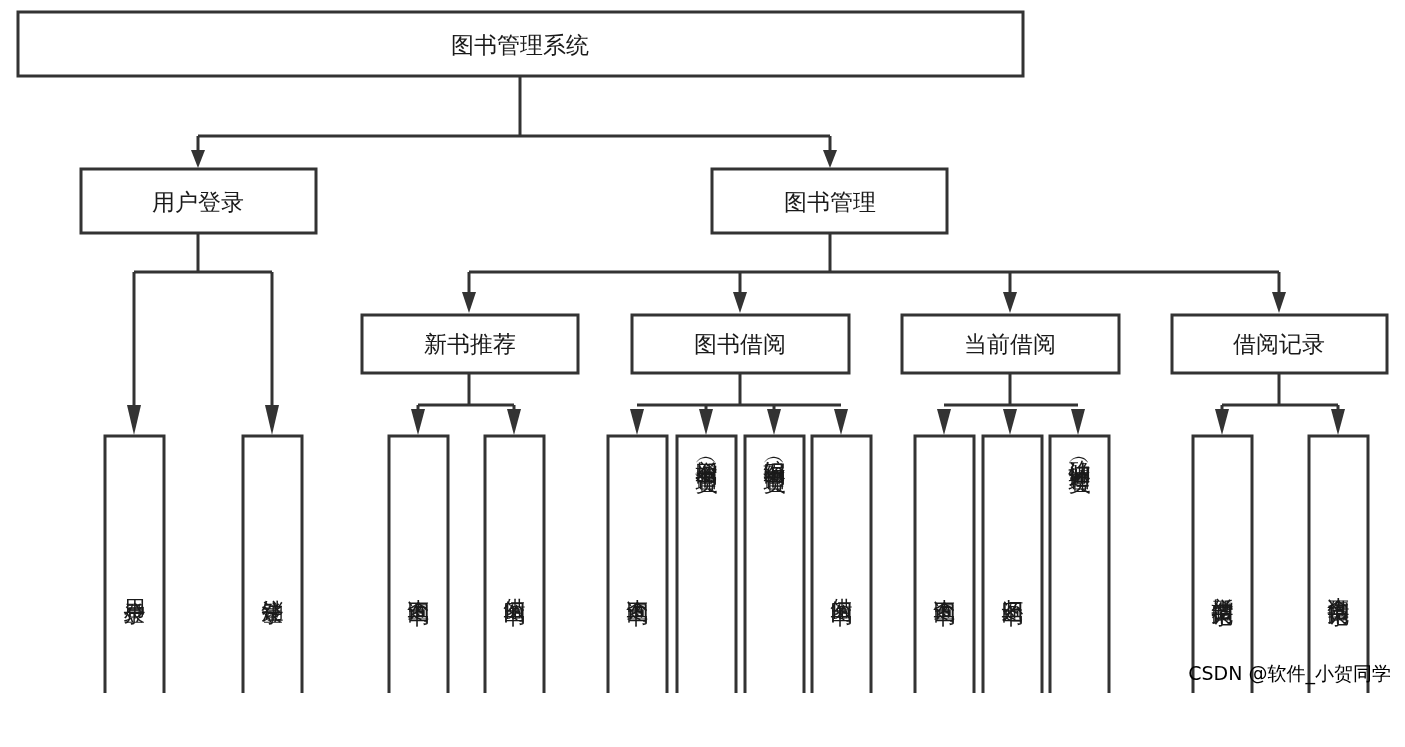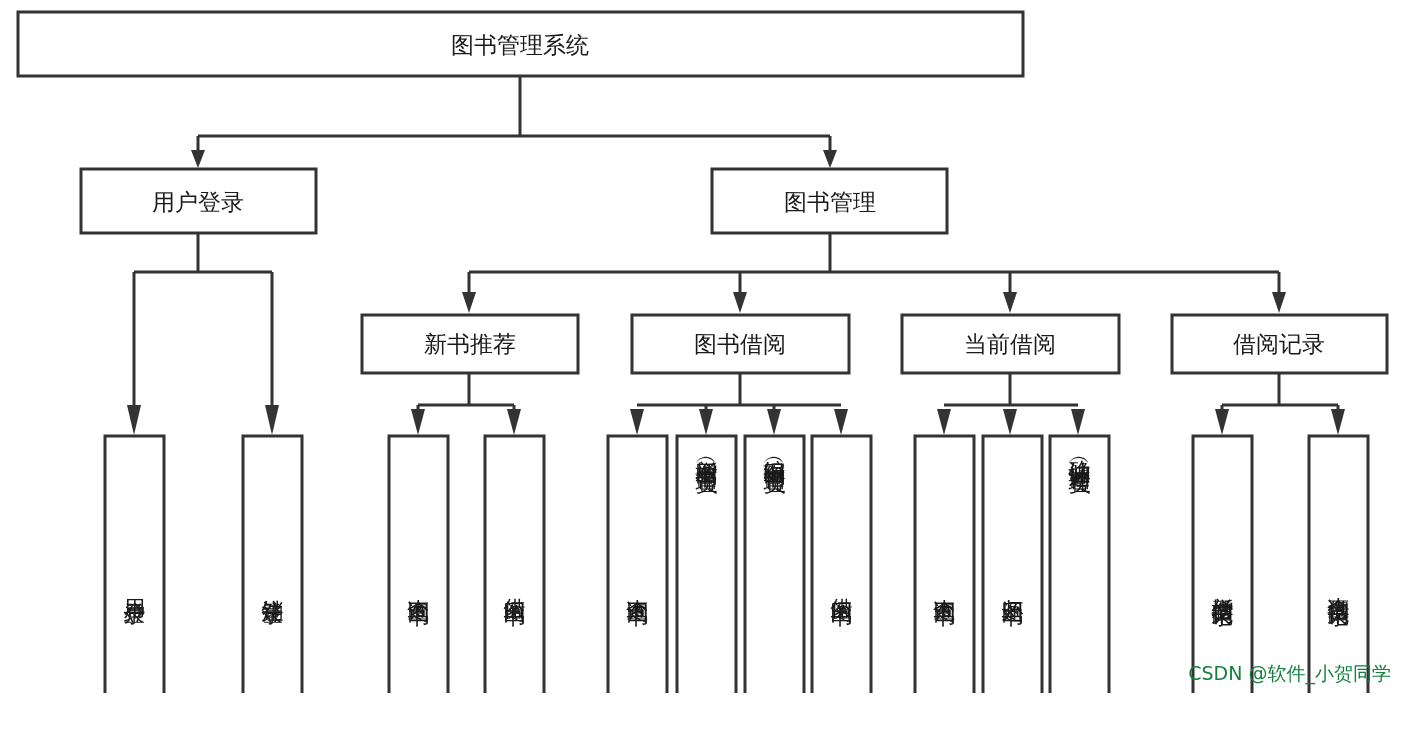--- a/index.html
+++ b/index.html
@@ -62,21 +62,21 @@
     font-family: "DejaVu Sans", "Liberation Sans", sans-serif;
     font-size: 22px;
     color: #1a1a1a;
   }
   .watermark {
     position: absolute;
     right: 14px;
     bottom: 6px;
     font-family: "DejaVu Sans", "Liberation Sans", sans-serif;
     font-size: 19px;
-    color: #15803d;
+    color: #000000;
     white-space: nowrap;
   }
 </style>
 </head>
 <body>
 
 <div id="diagram-root">
 
   <svg class="flow" viewBox="0 0 1405 747">
 

